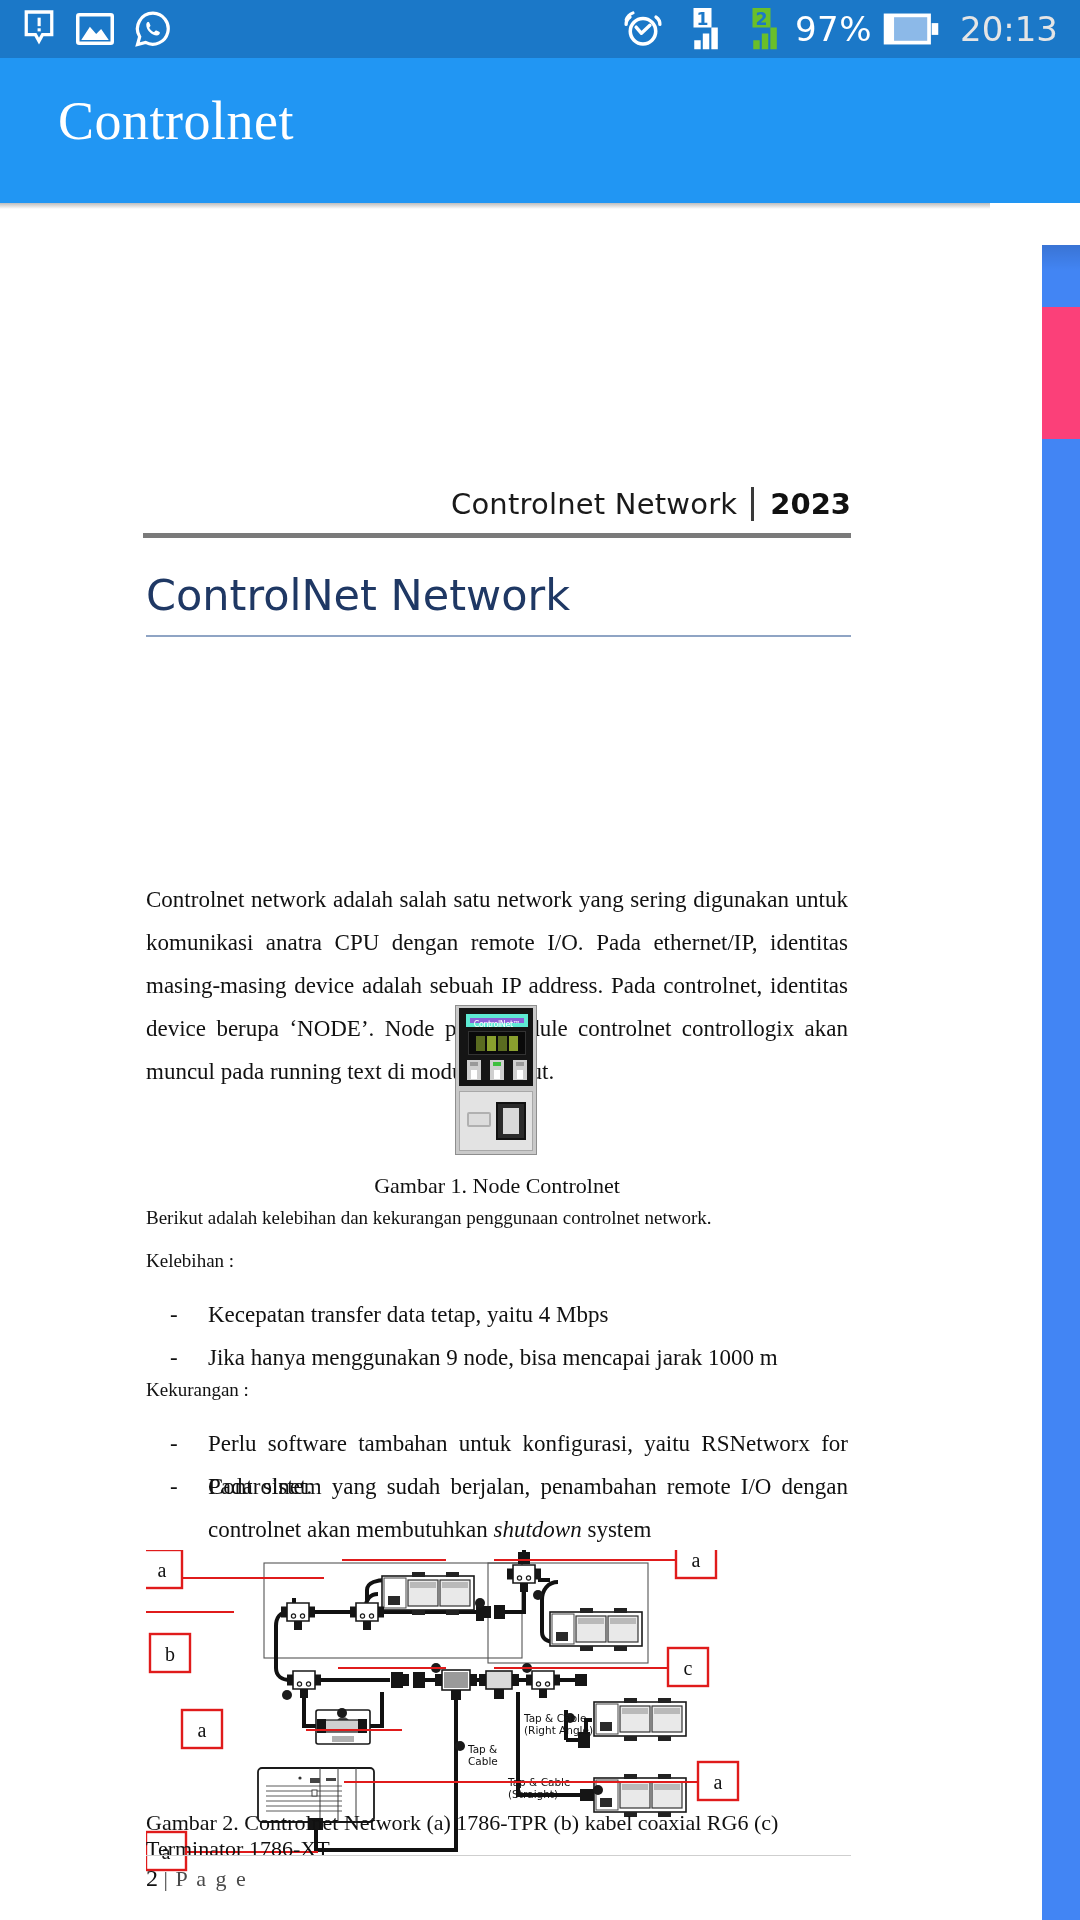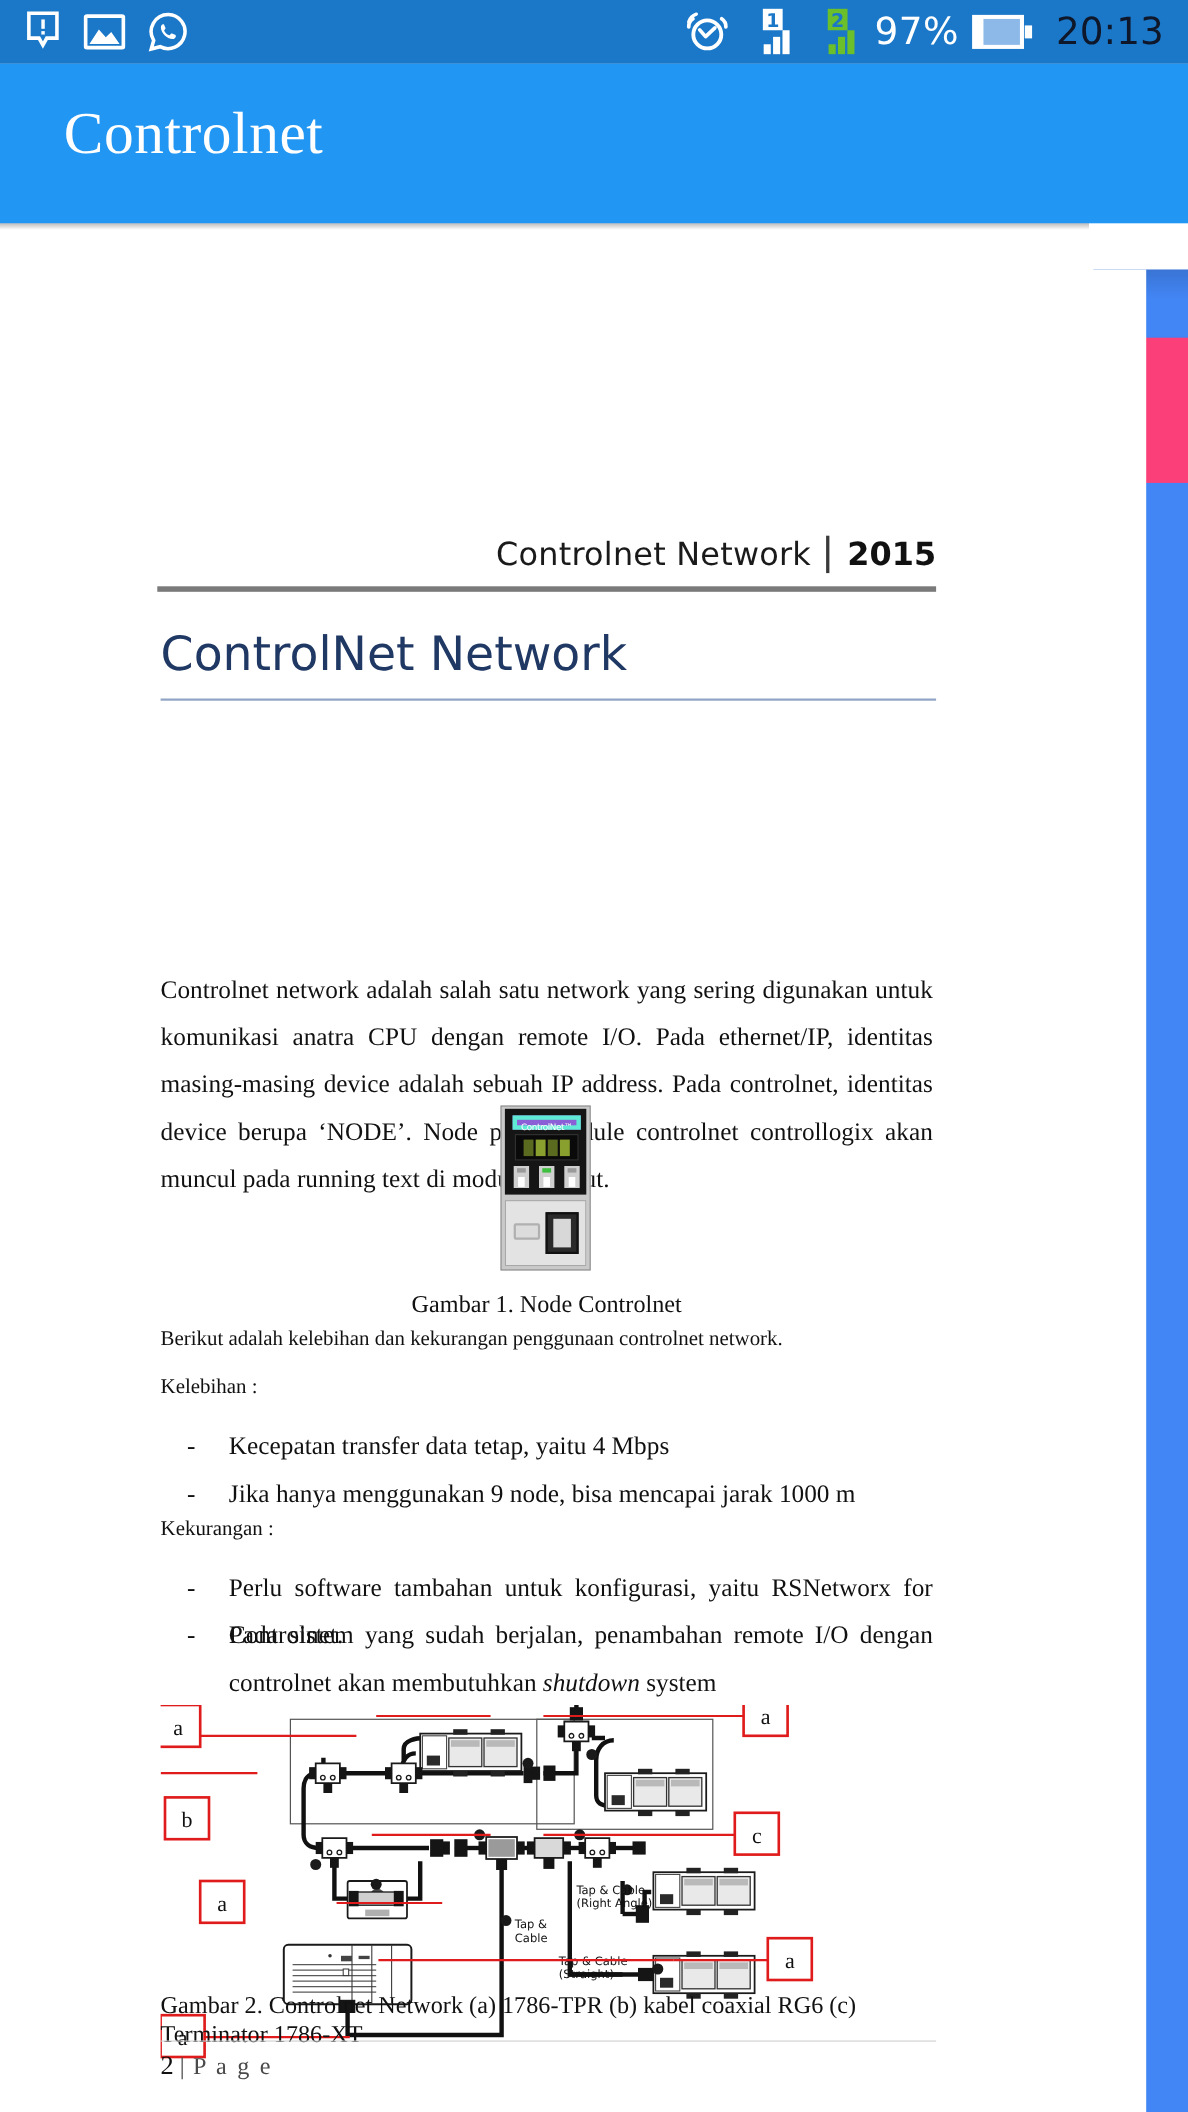--- a/index.html
+++ b/index.html
@@ -16,21 +16,21 @@
     position: absolute; top: 0; left: 0; width: 1080px; height: 58px;
     background: #1b78c8;
     display: flex; align-items: center;
     padding: 0 22px;
   }
   .sb-left { display:flex; align-items:center; gap: 20px; }
   .sb-right { margin-left:auto; display:flex; align-items:center; gap: 11px; }
   .sb-icon { display:flex; align-items:center; justify-content:center; }
   .sb-text { color:#fff; font-size: 34px; font-weight: 400; letter-spacing:0.5px;
              font-family:"DejaVu Sans", sans-serif; }
-  .sb-time { color:#0f172a; font-size: 34px; margin-left: 10px;
+  .sb-time { color:#e5e5e5; font-size: 34px; margin-left: 10px;
              font-family:"DejaVu Sans", sans-serif; }
 
   
   .appbar {
     position:absolute; top:58px; left:0; width:1080px; height:145px;
     background:#2196f3;
   }
   .appbar-title {
     position:absolute; left:46px; top:32px;
     color:#ffffff; font-size: 54px; font-weight:400;
@@ -257,21 +257,21 @@
   <div class="right-strip">
     <div class="right-strip-top-shade"></div>
     <div class="scroll-thumb"></div>
   </div>
 
   <div class="page">
 
     <div class="doc-header">
       <span class="doc-header-inner">
         <span class="doc-header-label">Controlnet Network</span>
-          <span class="doc-header-year">2015</span>
+          <span class="doc-header-year">2023</span>
       </span>
     </div>
     <div class="doc-header-rule"></div>
 
     <div class="doc-h1">ControlNet Network</div>
     <div class="doc-h1-rule"></div>
 
     <div class="para">Controlnet network adalah salah satu network yang sering digunakan untuk komunikasi anatra CPU dengan remote I/O. Pada ethernet/IP, identitas masing-masing device adalah sebuah IP address. Pada controlnet, identitas device berupa ‘NODE’. Node pada module controlnet controllogix akan muncul pada running text di modul tersebut.</div>
 
     <div class="fig1-wrap">

